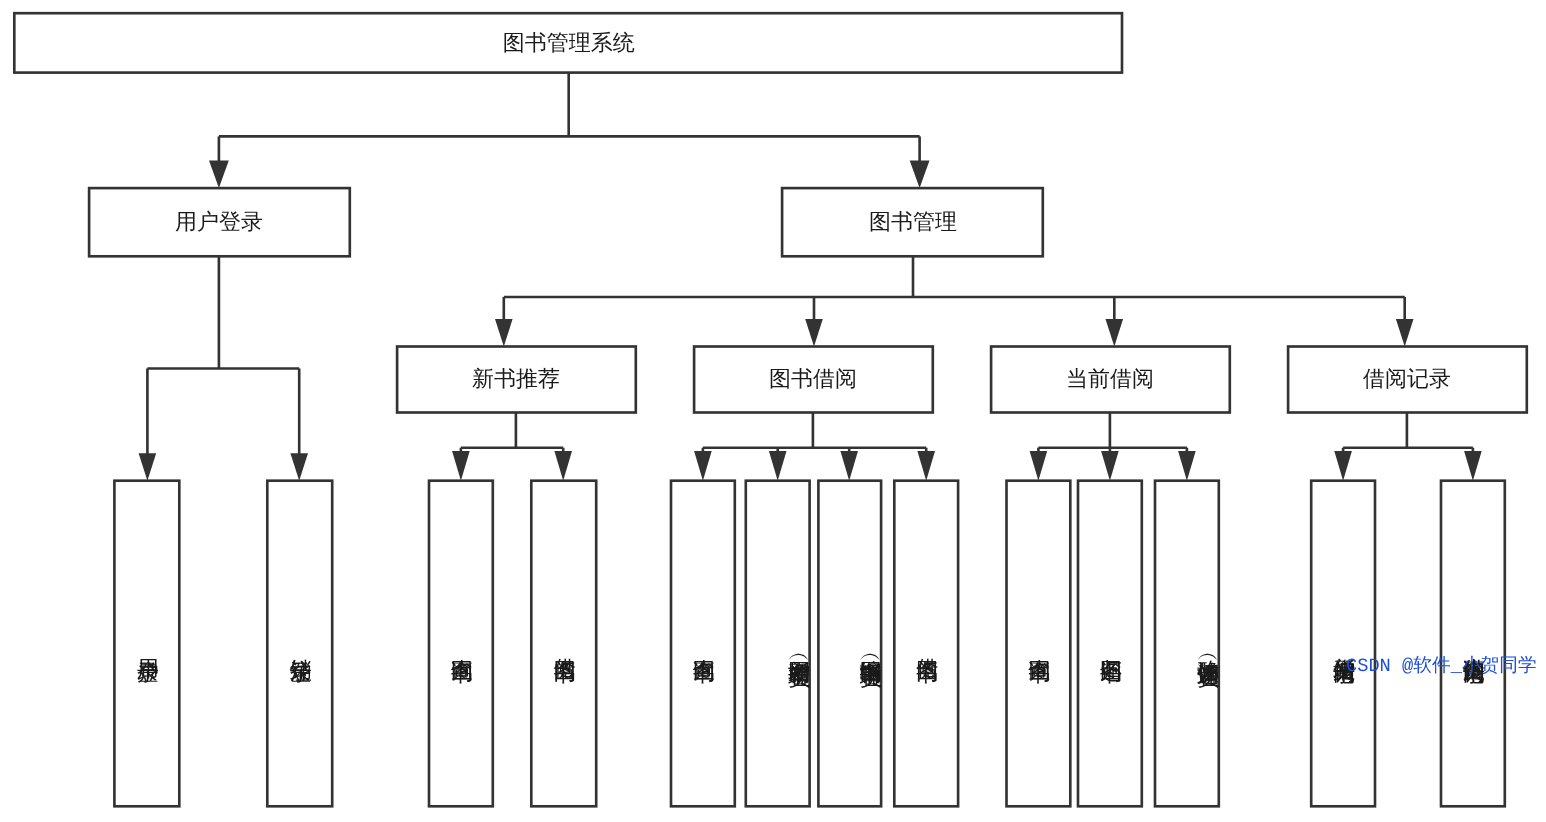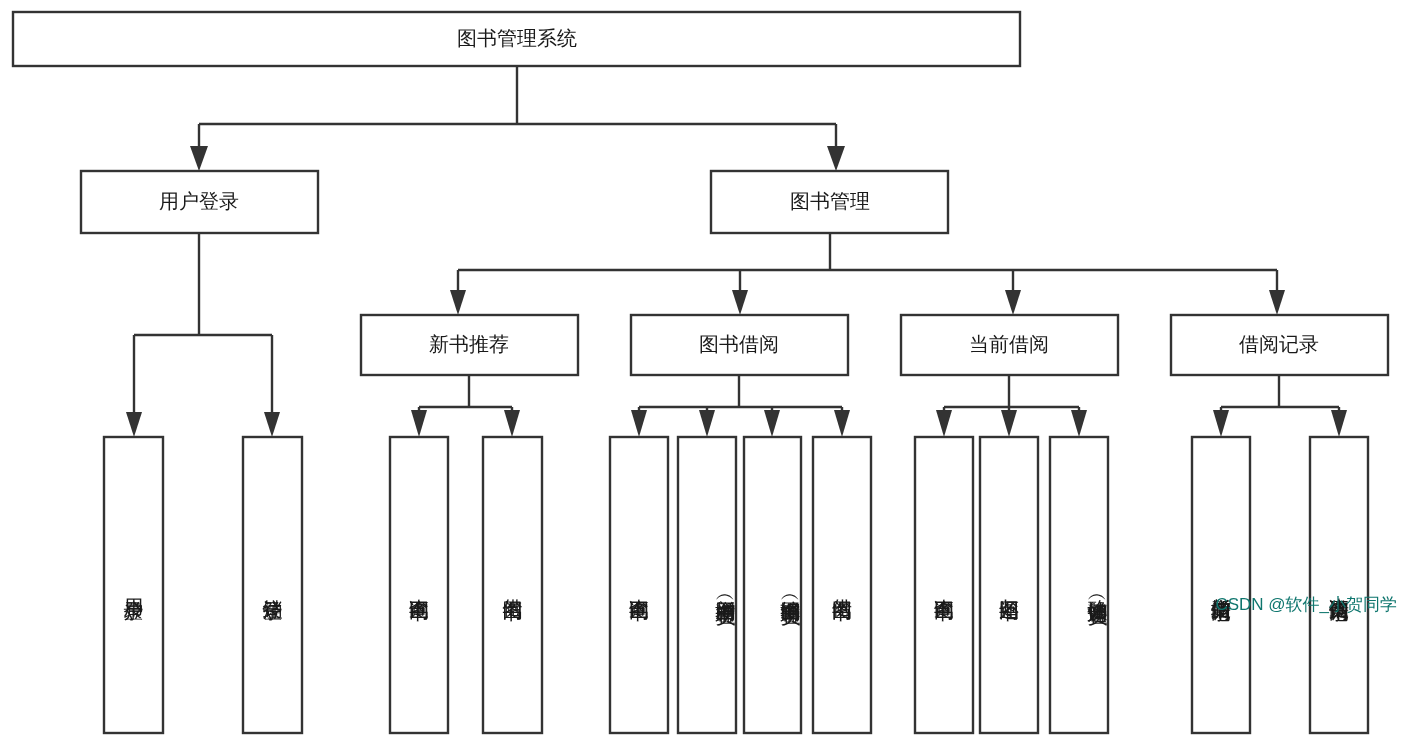--- a/index.html
+++ b/index.html
@@ -57,23 +57,23 @@
     color: #1a1a1a;
     letter-spacing: 1px;
     white-space: nowrap;
     text-align: center;
     pointer-events: none;
   }
   .watermark {
     position: absolute;
     right: 8px;
     bottom: 4px;
-    font-family: Liberation Sans, sans-serif;
+    font-family: Liberation Mono, monospace;
     font-size: 17px;
-    color: #0f766e;
+    color: #1d4ed8;
     white-space: nowrap;
   }
 </style>
 </head>
 <body>
 
 <div id="diagram-root">
 
   <svg class="diagram-svg" viewBox="0 0 1405 747">
 

